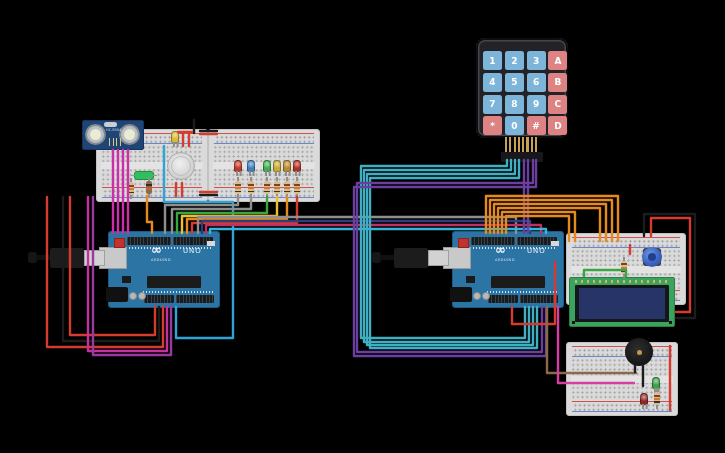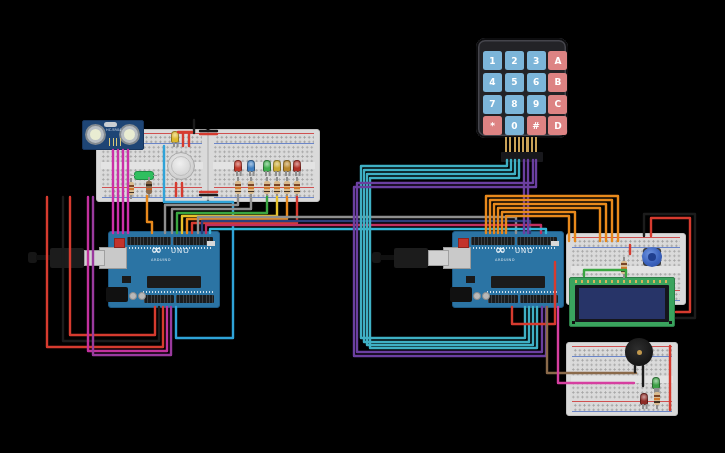--- a/index.html
+++ b/index.html
@@ -57,21 +57,21 @@
   .arduino .hdr{position:absolute;height:8px;background:#191c1e;border-radius:1px;
     background-image:repeating-linear-gradient(90deg,#3a3f44 0 1px,rgba(0,0,0,0) 1px 3.3px);}
   .arduino .reset{position:absolute;left:5px;top:6px;width:11px;height:10px;background:#c3332b;border:1px solid #8e241e;box-sizing:border-box;}
   .arduino .chip{position:absolute;left:38px;top:44px;width:54px;height:12px;background:#1b1b1b;border-radius:1px;}
   .arduino .usb{position:absolute;left:-10px;top:15px;width:28px;height:22px;background:#c9c9c9;border:1px solid #9b9b9b;box-sizing:border-box;}
   .arduino .jack{position:absolute;left:-3px;top:55px;width:22px;height:15px;background:#111;border-radius:2px;}
   .arduino .cap{position:absolute;width:8px;height:8px;border-radius:50%;background:#b9b9b9;border:1px solid #8a8a8a;box-sizing:border-box;}
   .arduino .reg{position:absolute;left:13px;top:44px;width:9px;height:7px;background:#1a1a1a;}
   .arduino .icsp{position:absolute;right:4px;top:9px;width:8px;height:5px;background:#d8d8d8;}
   .arduino .logo{position:absolute;left:42px;top:12px;color:#eef4f8;font-size:13px;line-height:11px;font-weight:bold;}
-  .arduino .model{position:absolute;left:62px;top:15px;color:#eef4f8;font-size:7px;letter-spacing:1px;}
+  .arduino .model{position:absolute;left:74px;top:15px;color:#eef4f8;font-size:7px;letter-spacing:1px;}
   .arduino .brand{position:absolute;left:42px;top:26px;color:#dbe7ef;font-size:3.5px;letter-spacing:.5px;}
   .arduino .pinrow{position:absolute;height:2px;
     background-image:repeating-linear-gradient(90deg,#cfe0ec 0 1px,rgba(0,0,0,0) 1px 3px);}
   
   .usbcable{position:absolute;width:80px;height:28px;}
   .usbcable .tip{position:absolute;left:0;top:8px;width:9px;height:11px;background:#161616;border-radius:3px;}
   .usbcable .cord{position:absolute;left:8px;top:11px;width:16px;height:5px;background:#101010;}
   .usbcable .plugbody{position:absolute;left:22px;top:4px;width:34px;height:20px;background:#1c1c1c;border-radius:2px;}
   .usbcable .plugmetal{position:absolute;left:56px;top:6px;width:21px;height:16px;background:#d2d2d2;border:1px solid #a0a0a0;box-sizing:border-box;}
   

